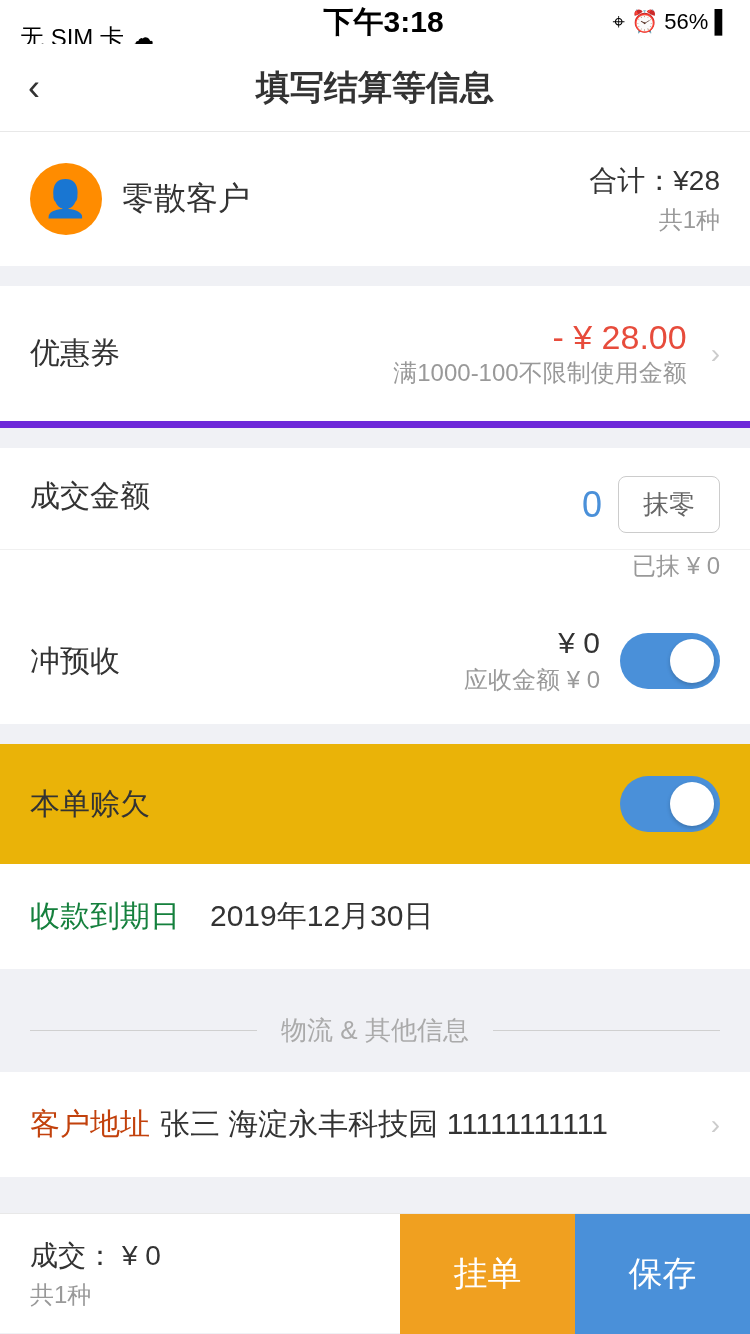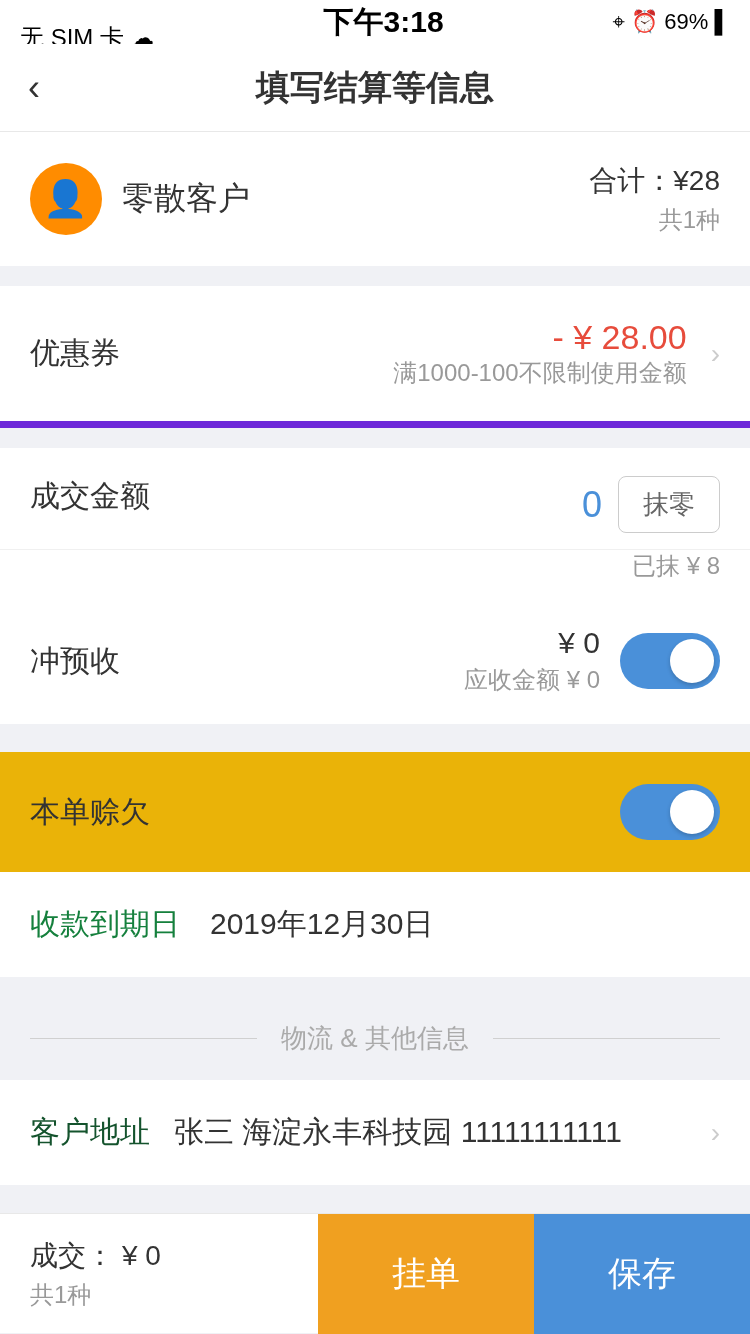--- a/index.html
+++ b/index.html
@@ -196,21 +196,21 @@
     .logistics-text { font-size: 26px; color: #aaa; padding: 0 24px; }
 
     
     .address-row {
       background: #fff;
       padding: 32px 30px;
       display: flex;
       align-items: center;
       justify-content: space-between;
     }
-    .address-label { font-size: 30px; color: #14532d; white-space: nowrap; flex-shrink: 0; margin-right: 24px; }
+    .address-label { font-size: 30px; color: #c2410c; white-space: nowrap; flex-shrink: 0; margin-right: 10px; }
     .address-value { font-size: 30px; color: #333; flex: 1; }
     .address-chevron { font-size: 28px; color: #ccc; margin-left: 8px; flex-shrink: 0; }
 
     
     .bottom-spacer { height: 120px; }
     .bottom-bar {
       position: fixed;
       bottom: 1px;
       width: 750px;
       height: 120px;
@@ -220,21 +220,21 @@
       border-top: 1px solid #e8e8e8;
     }
     .bottom-summary {
       flex: 1;
       padding: 0 30px;
     }
     .bottom-deal { font-size: 28px; color: #333; }
     .bottom-count { font-size: 24px; color: #999; margin-top: 4px; }
     .bottom-btn {
       height: 120px;
-      width: 216px;
+      width: 175px;
       border: none;
       font-size: 34px;
       font-weight: 500;
       color: #fff;
       cursor: pointer;
       display: flex; align-items: center; justify-content: center;
     }
     .btn-hang { background: #f0a020; }
     .btn-save { background: #4a90d9; }
 
@@ -251,21 +251,21 @@
 <body>
 
 <div class="status-bar">
   <div class="status-left">
     <span>无 SIM 卡 ☁</span>
   </div>
   <div class="status-center">下午3:18</div>
   <div class="status-right">
     <span>⌖</span>
     <span>⏰</span>
-    <span>69%</span>
+    <span>56%</span>
     <span>▌</span>
   </div>
 </div>
 
 <div class="nav-bar">
   <span class="nav-back">‹</span>
   <span class="nav-title">填写结算等信息</span>
 </div>
 
 <div class="customer-row section">
@@ -295,24 +295,24 @@
 </div>
 
 <div class="section" style="margin-bottom:0;">
   <div class="deal-row">
     <span class="row-label">成交金额</span>
     <div class="deal-right">
       <input class="deal-amount-input" type="text" value="0" style="">
       <button class="round-btn">抹零</button>
     </div>
   </div>
-  <div class="deal-amount-row-sub">已抹  ¥ 8</div>
-</div>
-
-<div class="section" style="margin-bottom:8px;">
+  <div class="deal-amount-row-sub">已抹  ¥ 0</div>
+</div>
+
+<div class="section" style="margin-bottom:0;">
   <div class="prepay-row">
     <span class="row-label">冲预收</span>
     <div class="prepay-right">
       <div class="prepay-amount">
         <div class="prepay-main">¥ 0</div>
         <div class="prepay-sub">应收金额 ¥ 0</div>
       </div>
       <div class="toggle"></div>
     </div>
   </div>

